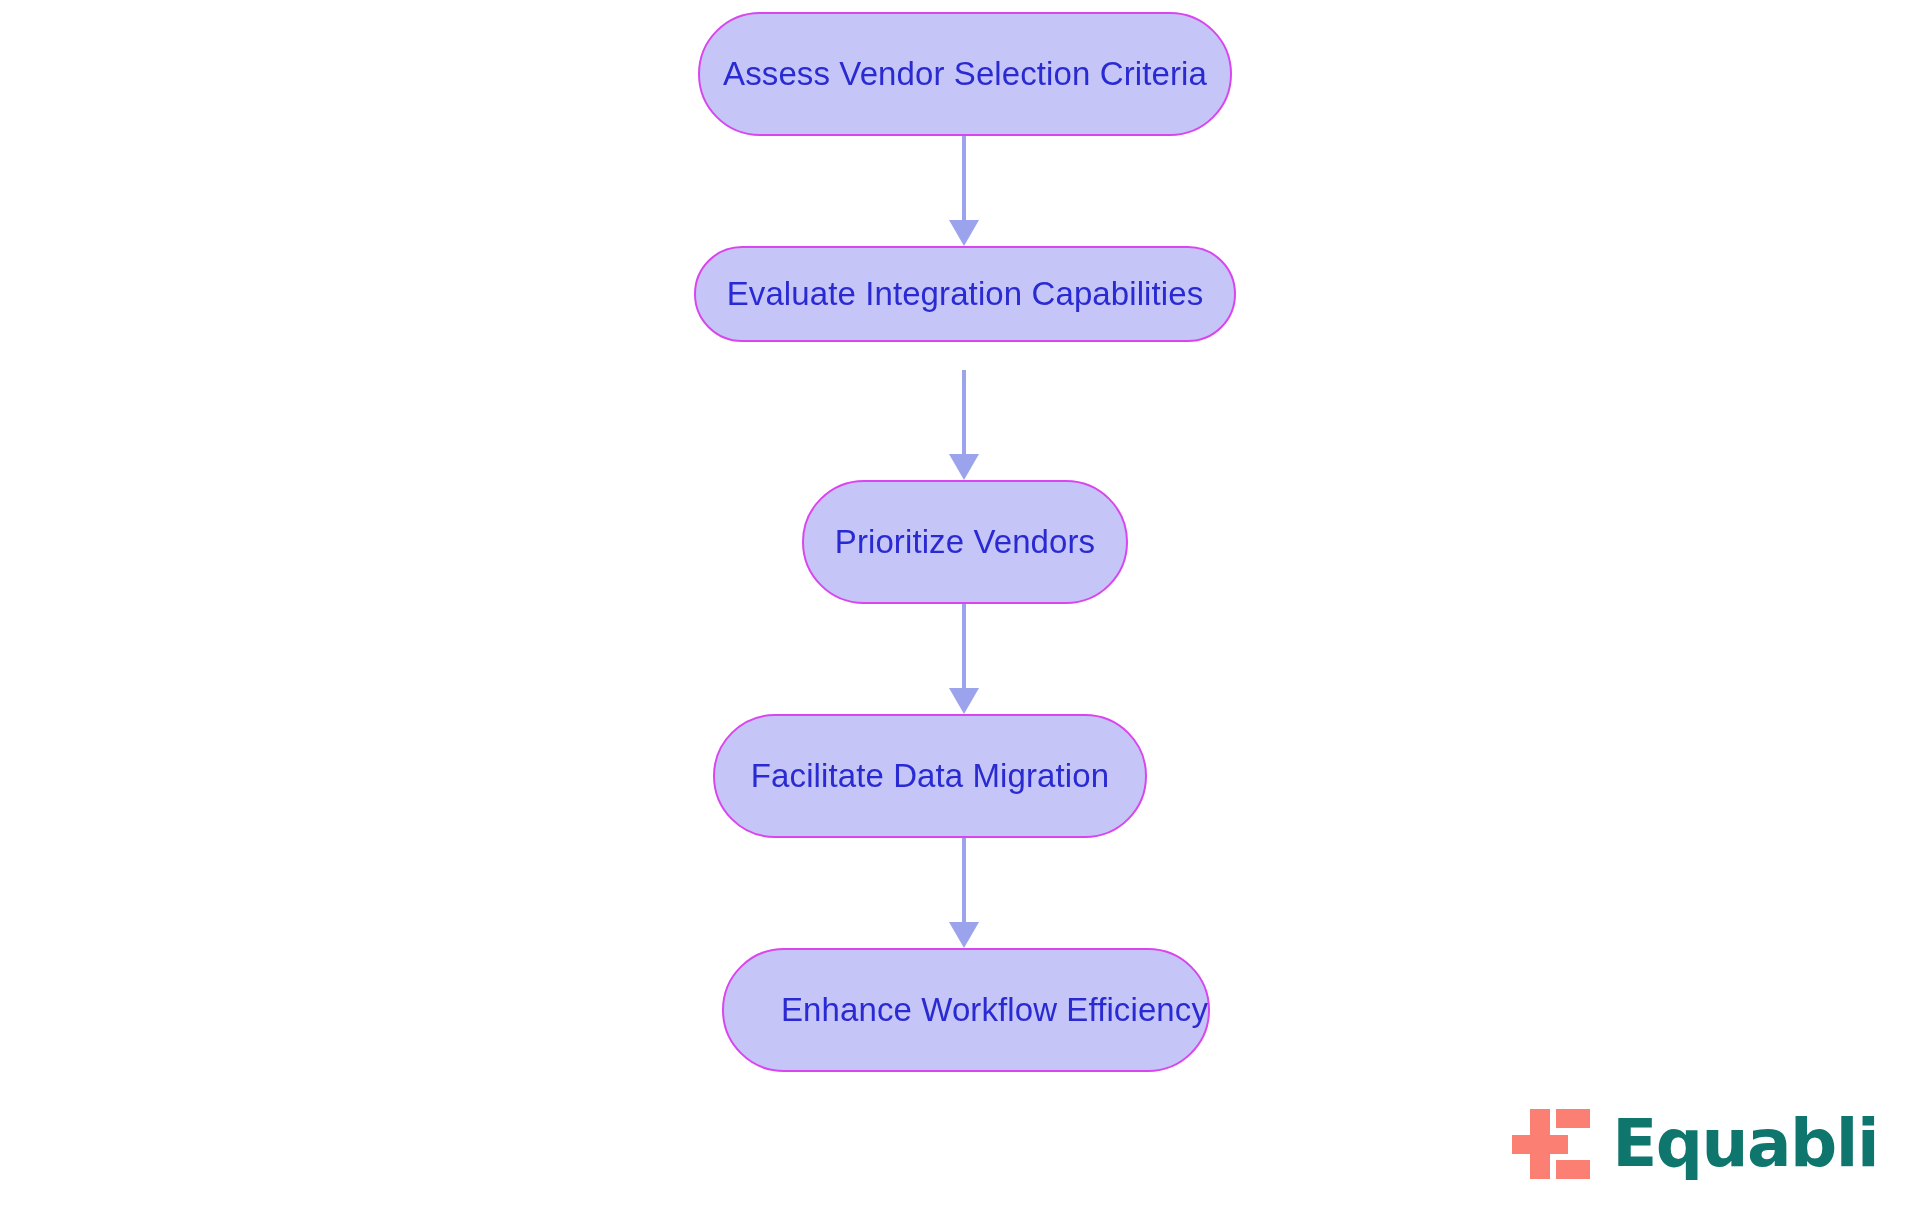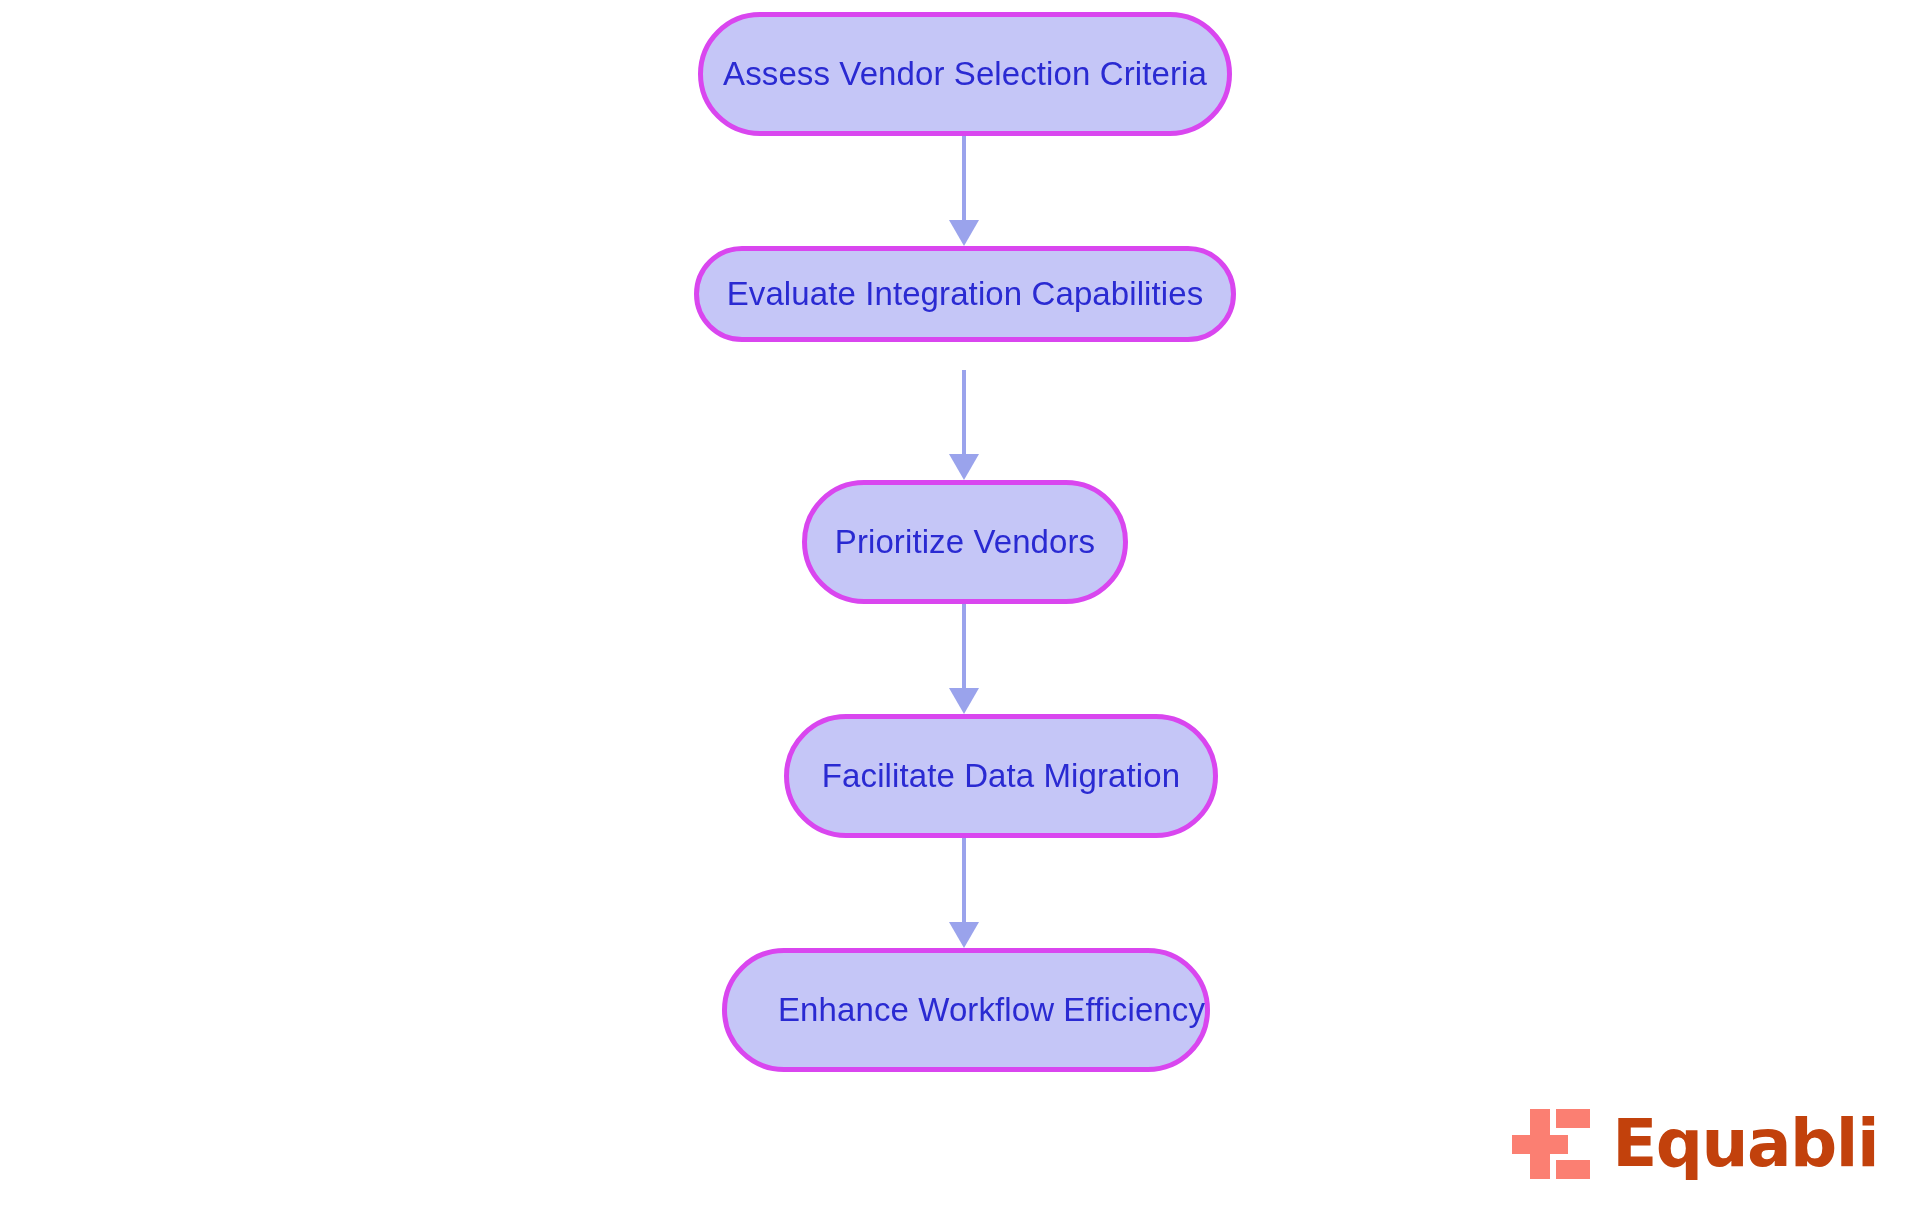--- a/index.html
+++ b/index.html
@@ -24,21 +24,21 @@
   }
 
   
   .flow-node {
     position: absolute;
     box-sizing: border-box;
     display: flex;
     align-items: center;
     justify-content: center;
     background: #c5c6f7;
-    border: 5px solid #d946ef;
+    border: 2px solid #d946ef;
     border-radius: 62px;
     color: #2a2ad2;
     font-size: 33px;
     font-weight: 400;
     letter-spacing: 0.1px;
     line-height: 1.1;
     white-space: nowrap;
     user-select: none;
   }
 
@@ -93,21 +93,21 @@
   .lm-h   { left: 0px;   top: 30px;  width: 56px; height: 19px; }
   
   .lm-tr  { left: 44px;  top: 4px;   width: 34px; height: 19px; }
   
   .lm-br  { left: 44px;  top: 55px;  width: 34px; height: 19px; }
 
   .logo-wordmark {
     font-family: "DejaVu Sans", "Liberation Sans", sans-serif;
     font-size: 66px;
     font-weight: 700;
-    color: #c2410c;
+    color: #0f766e;
     letter-spacing: -1.5px;
     line-height: 1;
   }
 </style>
 </head>
 <body>
 
 <div id="flowchart-canvas">
 
   <div class="flow-node" style="left:698px; top:12px; width:534px; height:124px;">
@@ -130,21 +130,21 @@
 
   <div class="flow-node" style="left:802px; top:480px; width:326px; height:124px;justify-content:center;">
     <span>Prioritize Vendors</span>
   </div>
 
   <div class="flow-connector" style="left:944px; top:604px; width:40px; height:110px;">
     <span class="connector-line" style="height:86px;"></span>
     <span class="connector-head"></span>
   </div>
 
-  <div class="flow-node" style="left:784px; top:714px; width:434px; height:124px;text-align:right;">
+  <div class="flow-node" style="left:713px; top:714px; width:434px; height:124px;text-align:right;">
     <span>Facilitate Data Migration</span>
   </div>
 
   <div class="flow-connector" style="left:944px; top:838px; width:40px; height:110px;">
     <span class="connector-line" style="height:86px;"></span>
     <span class="connector-head"></span>
   </div>
 
   <div class="flow-node" style="left:722px; top:948px; width:488px; height:124px;justify-content:flex-end;">
     <span>Enhance Workflow Efficiency</span>

